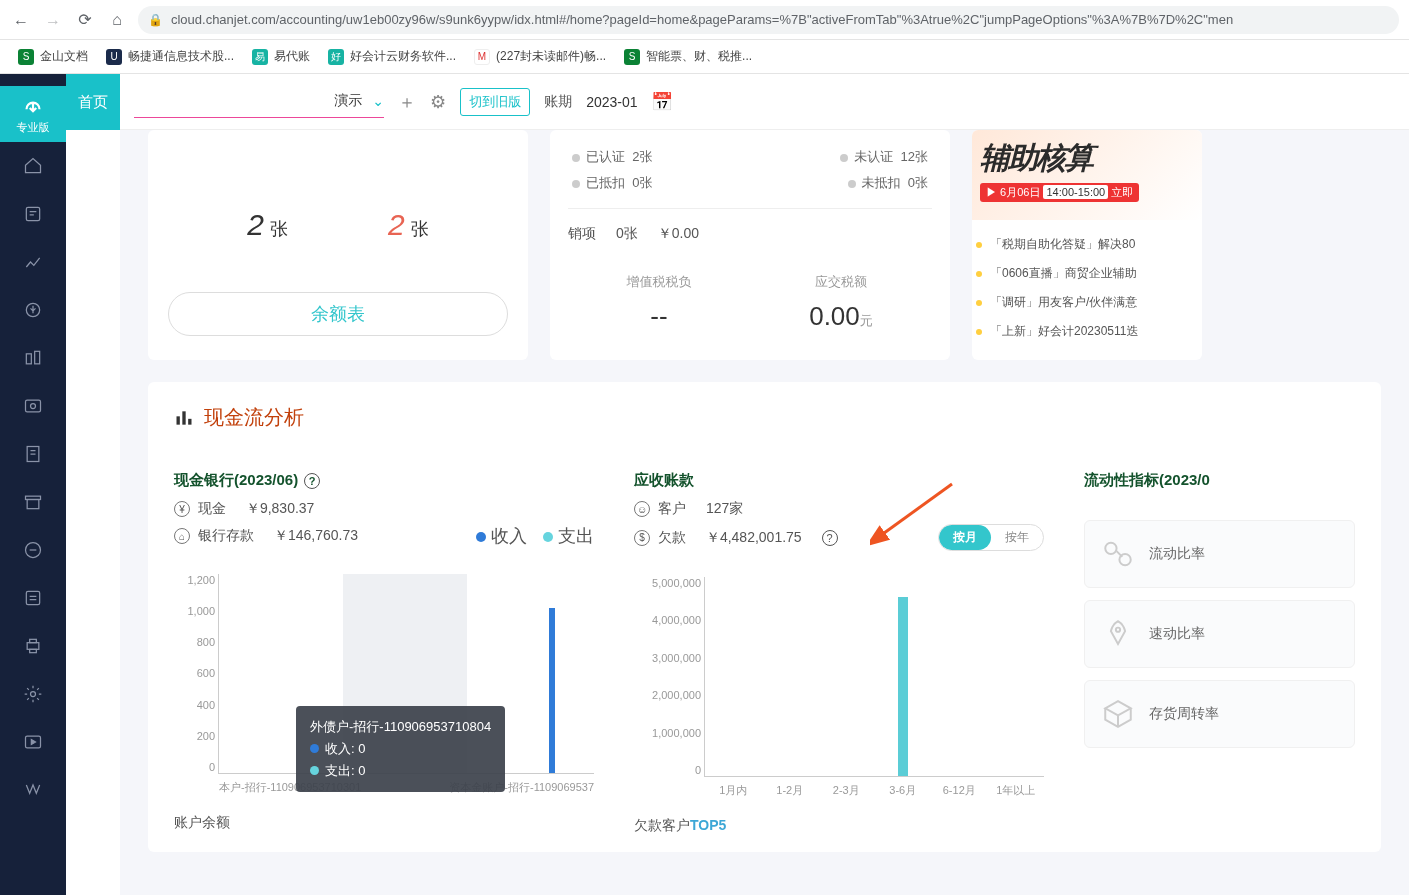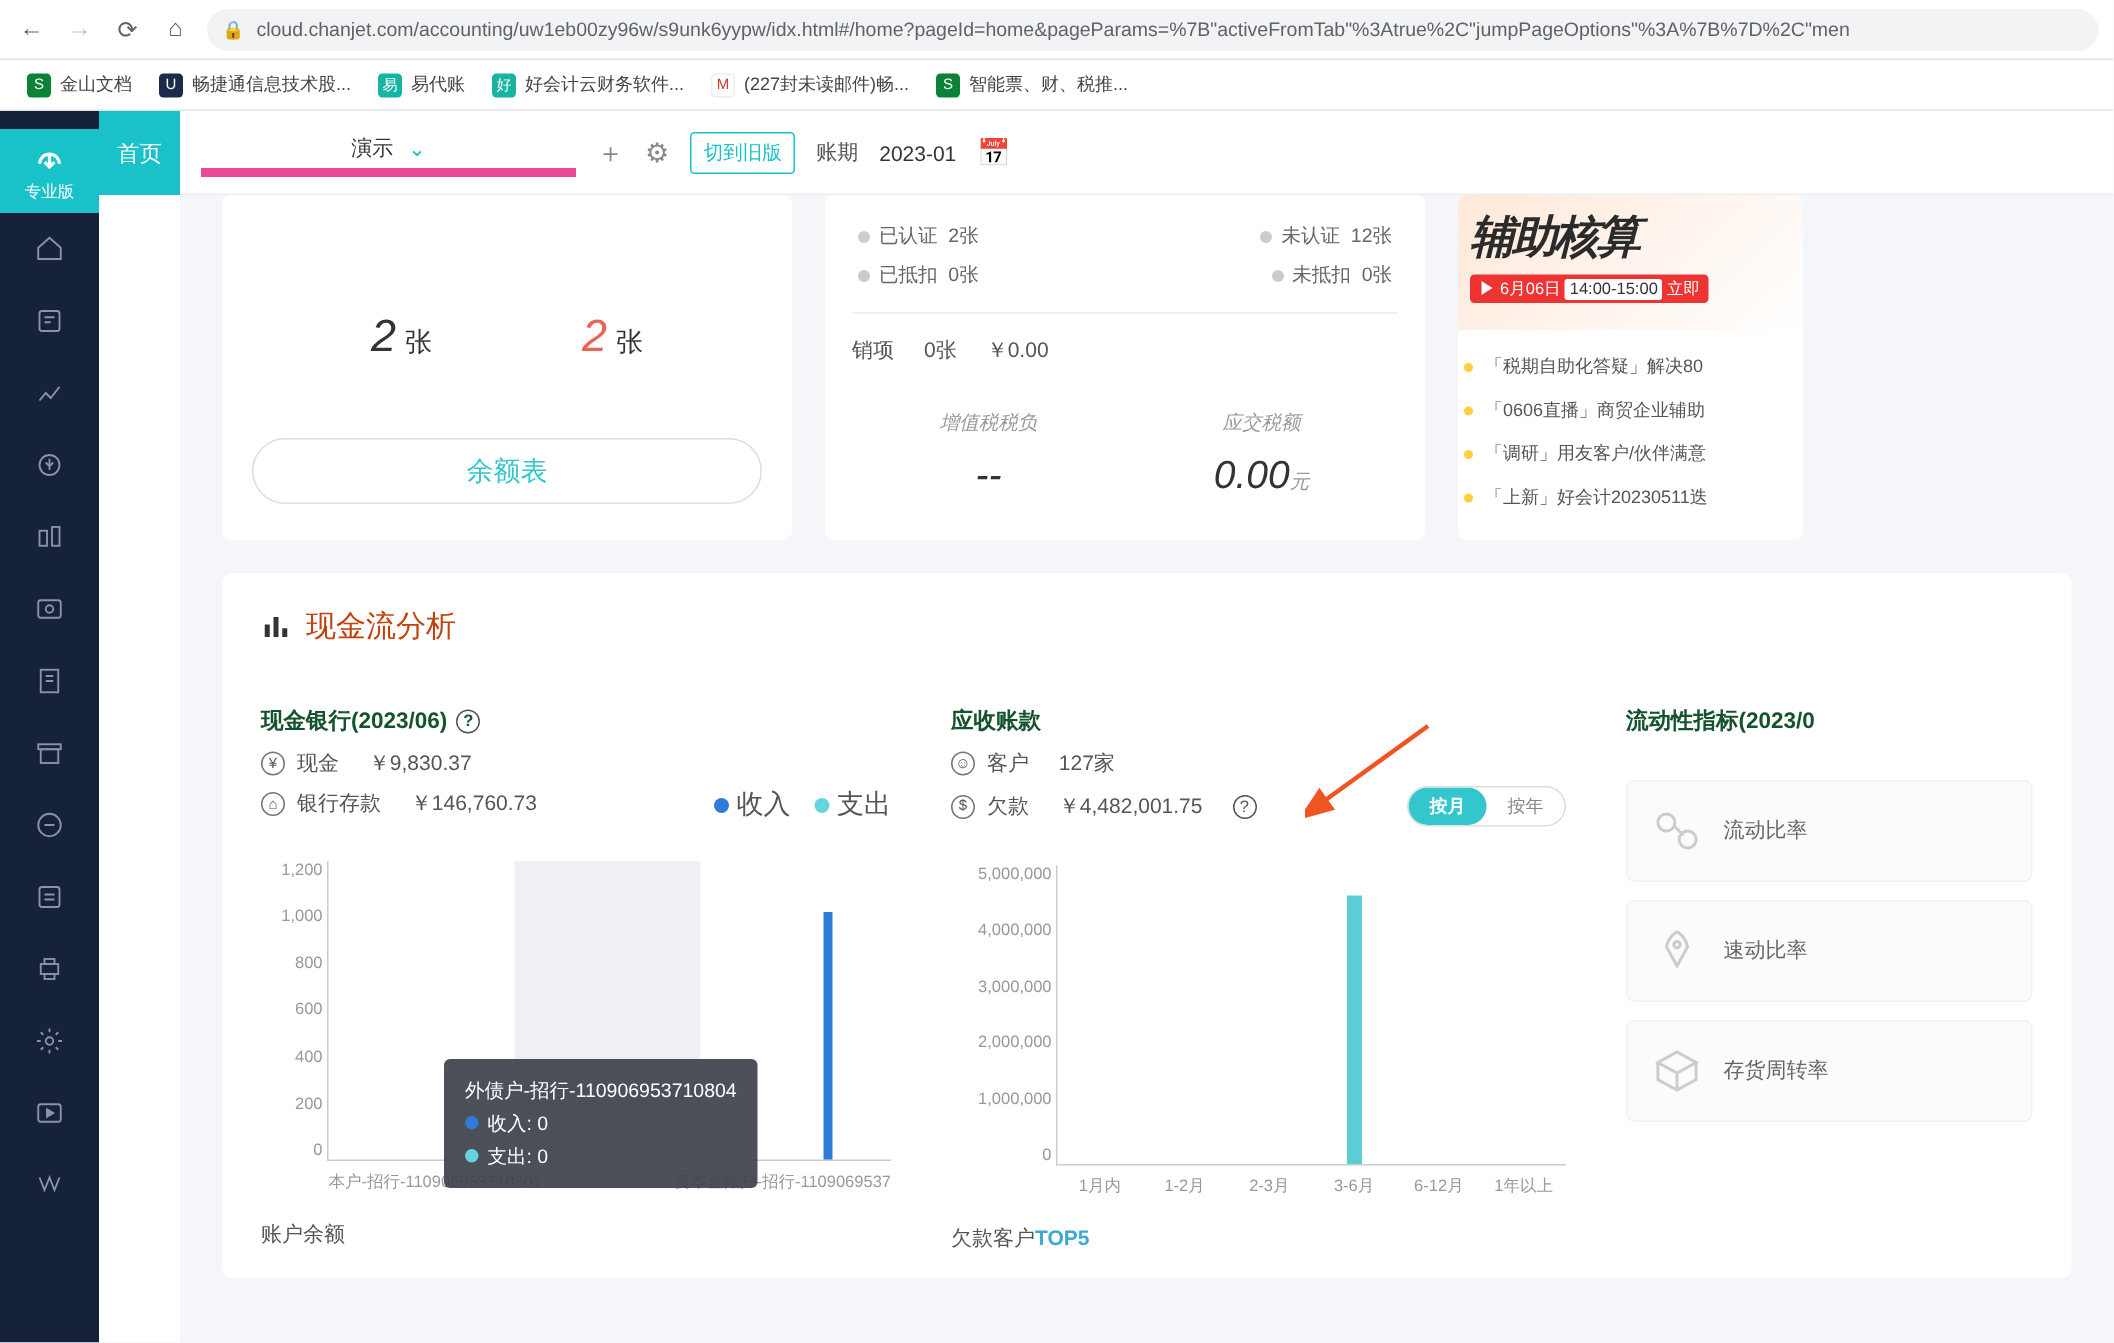--- a/index.html
+++ b/index.html
@@ -16,41 +16,41 @@
   .app{display:flex;height:calc(895px - 74px);}
   .sidebar{width:66px;background:#16213a;display:flex;flex-direction:column;align-items:center;padding-top:12px;}
   .logo{width:66px;height:56px;background:#19c1c9;color:#fff;display:flex;flex-direction:column;align-items:center;justify-content:center;font-size:11px;}
   .logo svg{width:26px;height:26px;}
   .side-item{width:66px;height:48px;display:flex;align-items:center;justify-content:center;color:#8a93a8;}
   .side-item svg{width:20px;height:20px;stroke:currentColor;fill:none;stroke-width:1.5;}
   .tab-col{width:54px;background:#fff;}
   .tab-active{height:56px;background:#19c1c9;color:#fff;display:flex;align-items:center;justify-content:center;font-size:15px;writing-mode:horizontal-tb;}
   .main{flex:1;display:flex;flex-direction:column;}
   .topbar{height:56px;background:#fff;border-bottom:1px solid #eee;display:flex;align-items:center;padding:0 14px;gap:14px;font-size:14px;color:#555;}
-  .org-select{display:flex;align-items:center;gap:10px;min-width:250px;border-bottom:6px solid #ec4899;height:32px;justify-content:center;color:#333;}
+  .org-select{display:flex;align-items:center;gap:10px;min-width:250px;border-bottom:1px solid #ec4899;height:32px;justify-content:flex-end;color:#333;}
   .chev{color:#19c1c9;}
   .top-icon{color:#888;font-size:18px;}
   .old-ver{border:1px solid #19c1c9;color:#19c1c9;padding:4px 8px;border-radius:3px;font-size:13px;}
   .content{flex:1;overflow:hidden;padding:0;position:relative;}
   .card{background:#fff;border-radius:6px;padding:18px;}
   
   .top-row{display:flex;gap:22px;margin-left:28px;}
   .voucher-card{width:380px;height:230px;display:flex;flex-direction:column;align-items:center;justify-content:flex-end;padding-bottom:24px;}
   .zhang-row{display:flex;gap:100px;font-size:18px;color:#333;align-items:flex-end;margin-bottom:50px;}
   .zhang-num{font-size:30px;font-style:italic;font-weight:300;margin-right:6px;}
   .zhang-num.red{color:#e86453;}
   .btn-primary{width:340px;height:44px;border-radius:22px;background:#33c6cc;color:#fff;border:none;font-size:18px;margin-bottom:14px;}
   .btn-outline{width:340px;height:44px;border-radius:22px;background:#fff;color:#33c6cc;border:1px solid #ddd;font-size:18px;}
   .tax-card{width:400px;height:230px;position:relative;}
   .tax-top{display:flex;justify-content:space-between;font-size:13px;color:#666;padding:0 4px;gap:28px;}
   .tax-top .dot{display:inline-block;width:8px;height:8px;border-radius:50%;background:#ccc;margin-right:6px;vertical-align:middle;}
   .tax-line{border-top:1px solid #eee;margin:16px 0;}
   .tax-sale{display:flex;gap:20px;font-size:14px;color:#555;}
   .tax-bottom{display:flex;margin-top:30px;}
-  .tax-col{flex:1;text-align:center;font-style:italic;}
+  .tax-col{flex:1;text-align:center;}
   .tax-col .lbl{color:#999;font-size:13px;margin-bottom:10px;}
   .tax-col .val{font-size:26px;color:#333;}
   .tax-col .val .unit{font-size:13px;color:#999;}
   .promo-card{width:230px;height:230px;overflow:hidden;}
   .promo-banner{height:90px;background:linear-gradient(135deg,#ffe8d9,#fff);padding:8px;}
   .promo-title{font-size:30px;font-weight:900;color:#2b2b2b;letter-spacing:-2px;font-style:italic;}
   .promo-date{display:inline-block;background:#e33;color:#fff;font-size:11px;padding:2px 6px;border-radius:3px;margin-top:4px;}
   .promo-list{list-style:none;margin-top:10px;font-size:12px;color:#555;overflow:hidden;}
   .promo-list li{padding:6px 0;white-space:nowrap;}
   .promo-list li::before{content:"";display:inline-block;width:6px;height:6px;background:#ffcf3f;border-radius:50%;margin-right:8px;margin-left:4px;}

